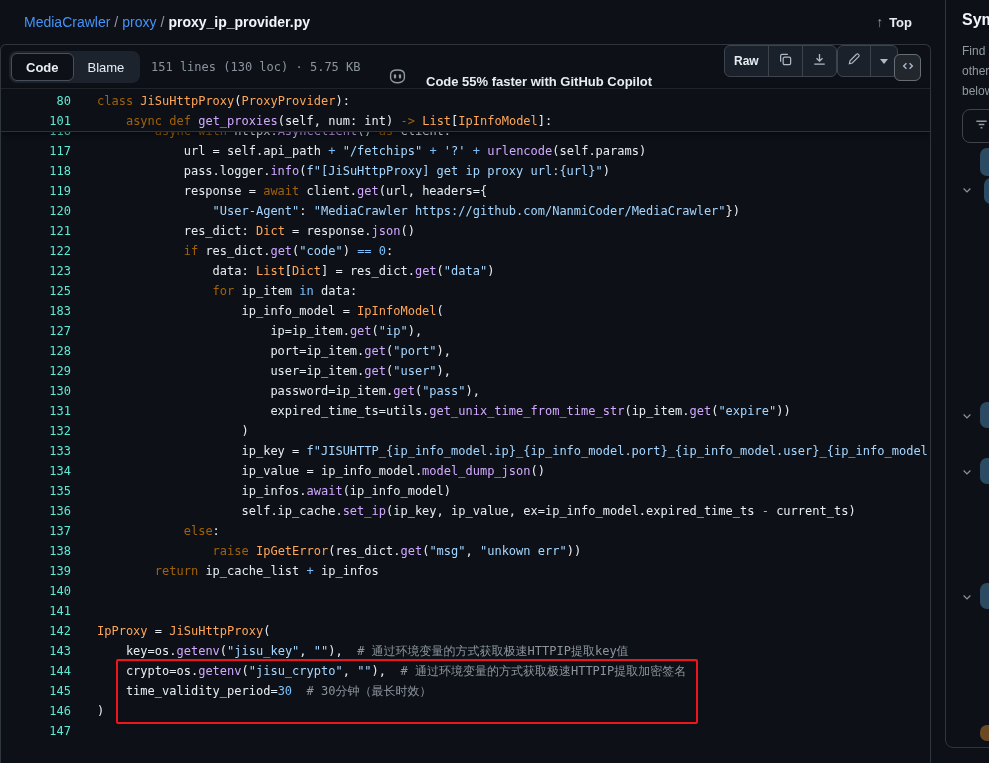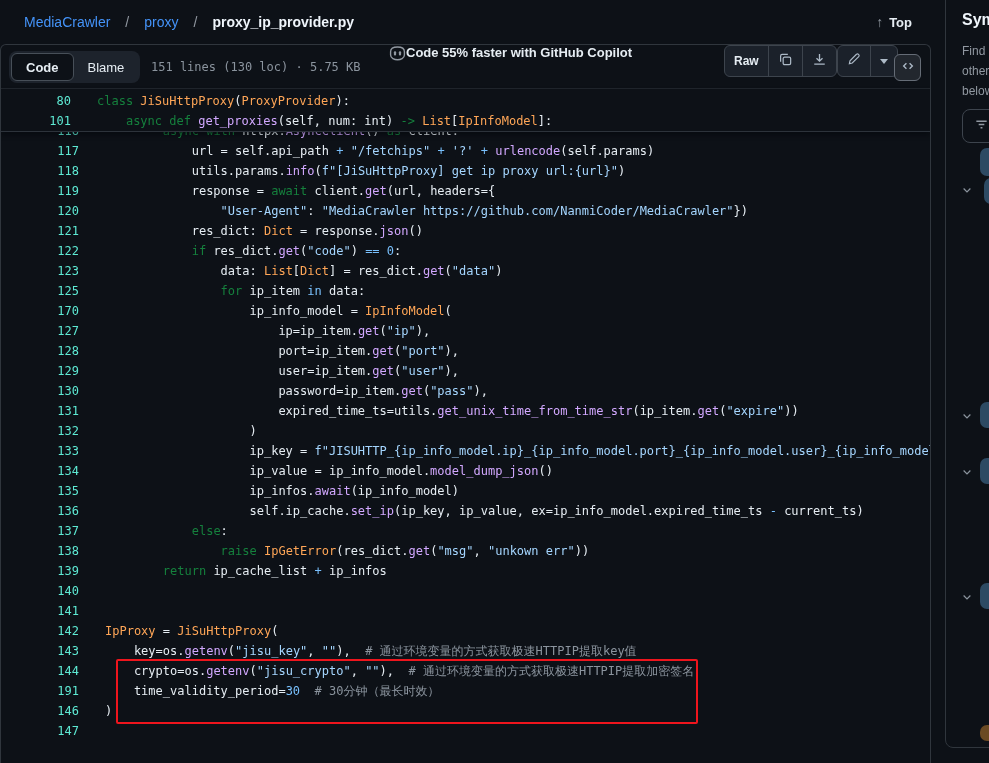--- a/index.html
+++ b/index.html
@@ -1,60 +1,60 @@
 <!DOCTYPE html>
 <html><head>
 <meta charset="utf-8">
 <style>
   * { margin:0; padding:0; box-sizing:border-box; }
   html,body { width:989px; height:763px; background:#0d1117; overflow:hidden;
               font-family:"Liberation Sans", sans-serif; color:#e6edf3; position:relative; }
 
   
   .topbar { position:absolute; left:0; top:0; width:931px; height:44px; }
-  .crumbs { position:absolute; left:24px; top:0; height:44px; display:flex; align-items:center; gap:15px; font-size:14px; white-space:nowrap; }
+  .crumbs { position:absolute; left:24px; top:0; height:44px; display:flex; align-items:center; gap:4px; font-size:14px; white-space:nowrap; }
   .crumb-link { color:#4493f8; cursor:pointer; }
   .crumb-sep { color:#9198a1; }
   .crumb-file { color:#f0f6fc; font-weight:700; }
   .top-link { position:absolute; right:19px; top:0; height:44px; display:flex; align-items:center; gap:6px; font-size:13px; cursor:pointer; }
   .top-arrow { color:#9198a1; font-size:14px; }
   .top-label { color:#e6edf3; font-weight:600; }
 
   
   .code-panel { position:absolute; left:0; top:44px; width:931px; height:719px;
                 border:1px solid #30363d; border-bottom:none; border-radius:6px 6px 0 0;
                 background:#0d1117; overflow:hidden; }
   .toolbar { position:absolute; left:0; top:0; width:100%; height:44px; border-bottom:1px solid #21262d; }
   .segctl { position:absolute; left:8px; top:6px; height:32px; display:flex; align-items:center;
             background:#1d232c; border-radius:8px; padding:2px; }
   .seg-tab { height:28px; display:flex; align-items:center; padding:8px 14px; font-size:13px; border-radius:6px; cursor:pointer; color:#e6edf3; }
   .seg-tab.sel { background:#0d1117; border:1px solid #474f58; font-weight:600; }
   .meta { position:absolute; left:150px; top:0; height:44px; display:flex; align-items:center;
           font-family:"DejaVu Sans Mono", monospace; font-size:12px; color:#8b949e; white-space:nowrap; }
-  .copilot { position:absolute; left:388px; top:0; height:44px; display:flex; align-items:flex-start; gap:0; cursor:pointer; }
+  .copilot { position:absolute; left:388px; top:0; height:44px; display:flex; align-items:flex-end; gap:20px; cursor:pointer; }
   .copilot-text { font-size:13px; font-weight:600; color:#e6edf3; white-space:nowrap; }
   .btn-group { position:absolute; top:0; height:32px; display:flex; align-items:stretch;
                border:1px solid #3d444d; border-radius:6px; background:#1b212a; overflow:hidden; }
   .btn-seg { display:flex; align-items:center; justify-content:center; padding:0 9px; cursor:pointer; border-left:1px solid #3d444d; }
   .btn-seg:first-child { border-left:none; }
   .raw-label { font-size:12px; font-weight:600; color:#e6edf3; }
   .grp-raw { left:723px; } .grp-edit { left:836px; }
   .sym-btn { position:absolute; left:893px; top:9px; width:27px; height:27px; border:1px solid #656c76;
              border-radius:6px; background:#22272e; display:flex; align-items:center; justify-content:center; cursor:pointer; }
   .caret { width:0; height:0; border-left:4px solid transparent; border-right:4px solid transparent; border-top:5px solid #adbac7; }
 
   
-  .lines-wrap { position:absolute; left:8px; top:76px; width:100%; z-index:1; }
+  .lines-wrap { position:absolute; left:0; top:76px; width:100%; z-index:1; }
   .sticky-wrap { position:absolute; left:0; top:44px; width:100%; height:43px; background:#0d1117;
                  border-bottom:1px solid #2d333b; box-shadow:0 3px 5px rgba(1,4,9,.45); z-index:5; padding-top:2px; }
   .row { position:relative; height:20px; line-height:20px; white-space:pre; overflow:hidden;
          font-family:"DejaVu Sans Mono", monospace; font-size:12px; }
   .ln { display:inline-block; width:70px; text-align:right; color:#5eead4; cursor:pointer; }
   .codeline { margin-left:26px; }
-  .tk-pl { color:#e6edf3; } .tk-kw { color:#15803d;text-align:center; } .tk-fn { color:#d2a8ff; }
+  .tk-pl { color:#e6edf3; } .tk-kw { color:#a16207;text-align:center; } .tk-fn { color:#d2a8ff; }
   .tk-cl { color:#ffa657; } .tk-st { color:#a5d6ff; } .tk-op { color:#79c0fd; }
   .tk-num { color:#79c0fd; } .tk-cm { color:#8b949e; }
   .gutter-chev { position:absolute; left:77px; top:4px; width:12px; height:12px; cursor:pointer; }
   .red-box { position:absolute; left:115px; top:614px; width:582px; height:65px;
              border:2px solid #ee151d; border-radius:2px; z-index:6; pointer-events:none; }
 
   
   .symbols-panel { position:absolute; left:945px; top:-8px; width:130px; height:756px;
                    border:1px solid #30363d; border-radius:8px; background:#0d1117; }
   .sym-title { position:absolute; left:16px; top:18px; font-size:16px; font-weight:700; color:#f0f6fc; white-space:nowrap; }
@@ -143,48 +143,48 @@
         <svg width="14" height="14" viewBox="0 0 16 16" fill="none" stroke="#adbac7" stroke-width="1.5">
           <path d="M6.2 4.8 3 8l3.2 3.2M9.8 4.8 13 8l-3.2 3.2"></path>
         </svg>
       </span>
     </div>
   </div>
 
   <div class="lines-wrap" id="code-lines">
       <div class="row"><span class="ln">116</span><span class="codeline"><span class="tk-pl">        </span><span class="tk-kw">async</span><span class="tk-pl"> </span><span class="tk-kw">with</span><span class="tk-pl"> httpx.</span><span class="tk-fn">AsyncClient</span><span class="tk-pl">() </span><span class="tk-kw">as</span><span class="tk-pl"> client:</span></span></div>
       <div class="row"><span class="ln">117</span><span class="codeline"><span class="tk-pl">            url = self.api_path </span><span class="tk-op">+</span><span class="tk-pl"> </span><span class="tk-st">"/fetchips"</span><span class="tk-pl"> </span><span class="tk-op">+</span><span class="tk-pl"> </span><span class="tk-st">'?'</span><span class="tk-pl"> </span><span class="tk-op">+</span><span class="tk-pl"> </span><span class="tk-fn">urlencode</span><span class="tk-pl">(self.params)</span></span></div>
-      <div class="row"><span class="ln">118</span><span class="codeline"><span class="tk-pl">            utils.params.</span><span class="tk-fn">info</span><span class="tk-pl">(</span><span class="tk-st">f"[JiSuHttpProxy] get ip proxy url:{url}"</span><span class="tk-pl">)</span></span></div>
+      <div class="row"><span class="ln">118</span><span class="codeline"><span class="tk-pl">            pass.logger.</span><span class="tk-fn">info</span><span class="tk-pl">(</span><span class="tk-st">f"[JiSuHttpProxy] get ip proxy url:{url}"</span><span class="tk-pl">)</span></span></div>
       <div class="row"><span class="ln">119</span><span class="codeline"><span class="tk-pl">            response = </span><span class="tk-kw">await</span><span class="tk-pl"> client.</span><span class="tk-fn">get</span><span class="tk-pl">(url, headers={</span></span></div>
       <div class="row"><span class="ln">120</span><span class="codeline"><span class="tk-pl">                </span><span class="tk-st">"User-Agent"</span><span class="tk-pl">: </span><span class="tk-st">"MediaCrawler https://github.com/NanmiCoder/MediaCrawler"</span><span class="tk-pl">})</span></span></div>
       <div class="row"><span class="ln">121</span><span class="codeline"><span class="tk-pl">            res_dict: </span><span class="tk-cl">Dict</span><span class="tk-pl"> = response.</span><span class="tk-fn">json</span><span class="tk-pl">()</span></span></div>
       <div class="row"><span class="ln">122</span><span class="codeline"><span class="tk-pl">            </span><span class="tk-kw">if</span><span class="tk-pl"> res_dict.</span><span class="tk-fn">get</span><span class="tk-pl">(</span><span class="tk-st">"code"</span><span class="tk-pl">) </span><span class="tk-op">==</span><span class="tk-pl"> </span><span class="tk-num">0</span><span class="tk-pl">:</span></span></div>
       <div class="row"><span class="ln">123</span><span class="codeline"><span class="tk-pl">                data: </span><span class="tk-cl">List</span><span class="tk-pl">[</span><span class="tk-cl">Dict</span><span class="tk-pl">] = res_dict.</span><span class="tk-fn">get</span><span class="tk-pl">(</span><span class="tk-st">"data"</span><span class="tk-pl">)</span></span></div>
       <div class="row"><span class="ln">125</span><span class="codeline"><span class="tk-pl">                </span><span class="tk-kw">for</span><span class="tk-pl"> ip_item </span><span class="tk-op">in</span><span class="tk-pl"> data:</span></span></div>
-      <div class="row"><span class="ln">170</span><span class="codeline"><span class="tk-pl">                    ip_info_model = </span><span class="tk-cl">IpInfoModel</span><span class="tk-pl">(</span></span></div>
+      <div class="row"><span class="ln">183</span><span class="codeline"><span class="tk-pl">                    ip_info_model = </span><span class="tk-cl">IpInfoModel</span><span class="tk-pl">(</span></span></div>
       <div class="row"><span class="ln">127</span><span class="codeline"><span class="tk-pl">                        ip=ip_item.</span><span class="tk-fn">get</span><span class="tk-pl">(</span><span class="tk-st">"ip"</span><span class="tk-pl">),</span></span></div>
       <div class="row"><span class="ln">128</span><span class="codeline"><span class="tk-pl">                        port=ip_item.</span><span class="tk-fn">get</span><span class="tk-pl">(</span><span class="tk-st">"port"</span><span class="tk-pl">),</span></span></div>
       <div class="row"><span class="ln">129</span><span class="codeline"><span class="tk-pl">                        user=ip_item.</span><span class="tk-fn">get</span><span class="tk-pl">(</span><span class="tk-st">"user"</span><span class="tk-pl">),</span></span></div>
       <div class="row"><span class="ln">130</span><span class="codeline"><span class="tk-pl">                        password=ip_item.</span><span class="tk-fn">get</span><span class="tk-pl">(</span><span class="tk-st">"pass"</span><span class="tk-pl">),</span></span></div>
       <div class="row"><span class="ln">131</span><span class="codeline"><span class="tk-pl">                        expired_time_ts=utils.</span><span class="tk-fn">get_unix_time_from_time_str</span><span class="tk-pl">(ip_item.</span><span class="tk-fn">get</span><span class="tk-pl">(</span><span class="tk-st">"expire"</span><span class="tk-pl">))</span></span></div>
       <div class="row"><span class="ln">132</span><span class="codeline"><span class="tk-pl">                    )</span></span></div>
       <div class="row"><span class="ln">133</span><span class="codeline"><span class="tk-pl">                    ip_key = </span><span class="tk-st">f"JISUHTTP_{ip_info_model.ip}_{ip_info_model.port}_{ip_info_model.user}_{ip_info_model.password}"</span></span></div>
       <div class="row"><span class="ln">134</span><span class="codeline"><span class="tk-pl">                    ip_value = ip_info_model.</span><span class="tk-fn">model_dump_json</span><span class="tk-pl">()</span></span></div>
       <div class="row"><span class="ln">135</span><span class="codeline"><span class="tk-pl">                    ip_infos.</span><span class="tk-fn">await</span><span class="tk-pl">(ip_info_model)</span></span></div>
       <div class="row"><span class="ln">136</span><span class="codeline"><span class="tk-pl">                    self.ip_cache.</span><span class="tk-fn">set_ip</span><span class="tk-pl">(ip_key, ip_value, ex=ip_info_model.expired_time_ts </span><span class="tk-op">-</span><span class="tk-pl"> current_ts)</span></span></div>
       <div class="row"><span class="ln">137</span><span class="codeline"><span class="tk-pl">            </span><span class="tk-kw">else</span><span class="tk-pl">:</span></span></div>
       <div class="row"><span class="ln">138</span><span class="codeline"><span class="tk-pl">                </span><span class="tk-kw">raise</span><span class="tk-pl"> </span><span class="tk-cl">IpGetError</span><span class="tk-pl">(res_dict.</span><span class="tk-fn">get</span><span class="tk-pl">(</span><span class="tk-st">"msg"</span><span class="tk-pl">, </span><span class="tk-st">"unkown err"</span><span class="tk-pl">))</span></span></div>
       <div class="row"><span class="ln">139</span><span class="codeline"><span class="tk-pl">        </span><span class="tk-kw">return</span><span class="tk-pl"> ip_cache_list </span><span class="tk-op">+</span><span class="tk-pl"> ip_infos</span></span></div>
       <div class="row"><span class="ln">140</span><span class="codeline"></span></div>
       <div class="row"><span class="ln">141</span><span class="codeline"></span></div>
       <div class="row"><span class="ln">142</span><span class="gutter-chev">
          </span><span class="codeline"><span class="tk-cl">IpProxy</span><span class="tk-pl"> = </span><span class="tk-cl">JiSuHttpProxy</span><span class="tk-pl">(</span></span></div>
       <div class="row"><span class="ln">143</span><span class="codeline"><span class="tk-pl">    key=os.</span><span class="tk-fn">getenv</span><span class="tk-pl">(</span><span class="tk-st">"jisu_key"</span><span class="tk-pl">, </span><span class="tk-st">""</span><span class="tk-pl">),  </span><span class="tk-cm"># 通过环境变量的方式获取极速HTTPIP提取key值</span></span></div>
       <div class="row"><span class="ln">144</span><span class="codeline"><span class="tk-pl">    crypto=os.</span><span class="tk-fn">getenv</span><span class="tk-pl">(</span><span class="tk-st">"jisu_crypto"</span><span class="tk-pl">, </span><span class="tk-st">""</span><span class="tk-pl">),  </span><span class="tk-cm"># 通过环境变量的方式获取极速HTTPIP提取加密签名</span></span></div>
-      <div class="row"><span class="ln">191</span><span class="codeline"><span class="tk-pl">    time_validity_period=</span><span class="tk-num">30</span><span class="tk-pl">  </span><span class="tk-cm"># 30分钟（最长时效）</span></span></div>
+      <div class="row"><span class="ln">145</span><span class="codeline"><span class="tk-pl">    time_validity_period=</span><span class="tk-num">30</span><span class="tk-pl">  </span><span class="tk-cm"># 30分钟（最长时效）</span></span></div>
       <div class="row"><span class="ln">146</span><span class="codeline"><span class="tk-pl">)</span></span></div>
       <div class="row"><span class="ln">147</span><span class="codeline"></span></div>
     </div>
 
   <div class="sticky-wrap" id="sticky-lines">
       <div class="row"><span class="ln">80</span><span class="codeline"><span class="tk-kw">class</span><span class="tk-pl"> </span><span class="tk-cl">JiSuHttpProxy</span><span class="tk-pl">(</span><span class="tk-cl">ProxyProvider</span><span class="tk-pl">):</span></span></div>
       <div class="row"><span class="ln">101</span><span class="codeline"><span class="tk-pl">    </span><span class="tk-kw">async</span><span class="tk-pl"> </span><span class="tk-kw">def</span><span class="tk-pl"> </span><span class="tk-fn">get_proxies</span><span class="tk-pl">(self, num: int) </span><span class="tk-kw">-&gt;</span><span class="tk-pl"> </span><span class="tk-cl">List</span><span class="tk-pl">[</span><span class="tk-cl">IpInfoModel</span><span class="tk-pl">]:</span></span></div>
     </div>
 
   <div class="red-box"></div>

